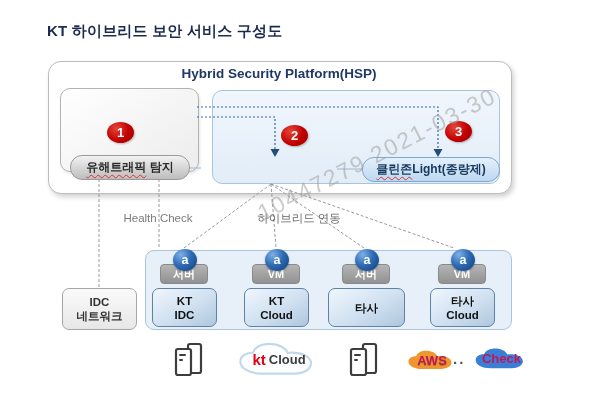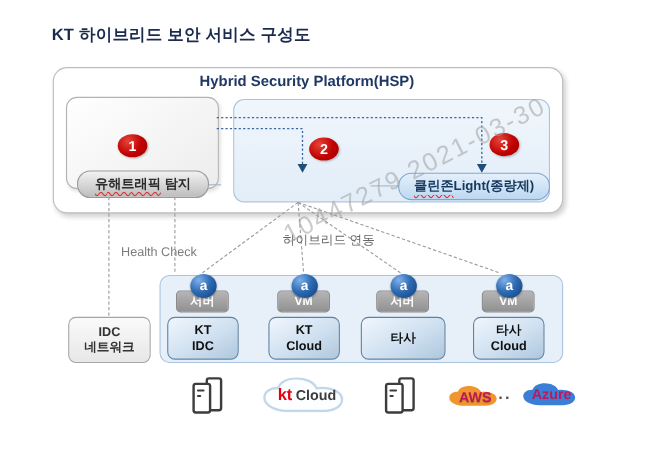--- a/index.html
+++ b/index.html
@@ -31,21 +31,21 @@
   .pill{height:23px;border-radius:12px;text-align:center;line-height:23px;font-size:12px;font-weight:bold;z-index:3;}
   .pill-gray{left:70px;top:155px;width:118px;background:linear-gradient(#f2f2f2,#bdbdbd);
              border:1px solid #9a9a9a;color:#2b2b2b;}
   .pill-blue{background:linear-gradient(#e4f0fb,#bcd8f1);border:1px solid #7fa8d0;color:#16365c;}
   .pill-managed{left:200px;top:157px;width:138px;}
   .pill-clean{left:362px;top:157px;width:136px;}
   .misspell{text-decoration:underline wavy #e03131 1px;text-underline-offset:3px;}
 
   
   .mid-label{font-size:11.5px;color:#7c7c7c;z-index:3;}
-  .health{left:110px;top:224px;width:96px;text-align:left;}
+  .health{left:110px;top:212px;width:96px;text-align:center;}
   .agent{left:253px;top:211px;width:92px;text-align:center;color:#666;}
 
   
   .container{left:145px;top:250px;width:365px;height:78px;background:#e7f0f9;border:1px solid #aac5e0;
              border-radius:9px;z-index:1;}
   .tag{width:46px;height:18px;border-radius:4px;text-align:center;line-height:18px;color:#fff;
        font-size:11px;font-weight:bold;background:linear-gradient(#b5b5b5,#919191);border:1px solid #8a8a8a;z-index:3;}
   .agent-ball{width:24px;height:22px;border-radius:50%;text-align:center;line-height:22px;color:#fff;
        font-size:12.5px;font-weight:bold;z-index:4;
        background:radial-gradient(circle at 32% 26%,#7fb0e8 0%,#2f6cb3 45%,#0e3d7c 100%);
@@ -195,18 +195,18 @@
     </svg>
     <div class="cloud-text aws-text">AWS</div>
   </div>
 
   <div class="abs dots">..</div>
 
   <div class="abs logo-wrap" style="left:473px;top:343px;width:57px;height:31px;">
     <svg width="57" height="31" viewBox="0 0 64 24">
       <path d="M20,23 C10,23 3,19 3,14 C3,10 7,7 12.5,7.3 C14,3 19,0.7 25,0.7 C31.5,0.7 37,3.6 38.6,7.5 C39.6,7.3 40.7,7.2 41.9,7.2 C49,7.2 56,10 56,15.2 C56,19.8 50.5,23 43.5,23 Z" fill="#3a7fd5"></path>
     </svg>
-    <div class="cloud-text azure-text">Azure</div>
+    <div class="cloud-text azure-text">Check</div>
   </div>
 
   <div class="abs watermark">10447279  2021-03-30</div>
 
 </div>
 
 </body></html>

